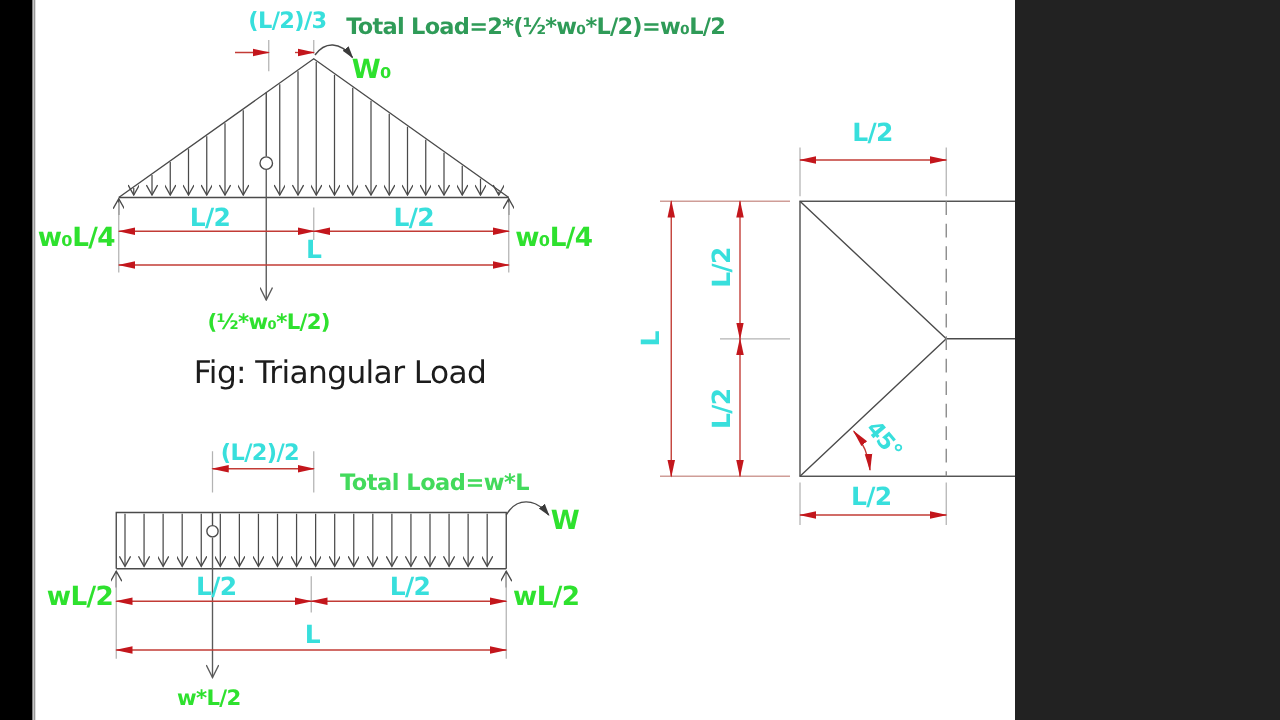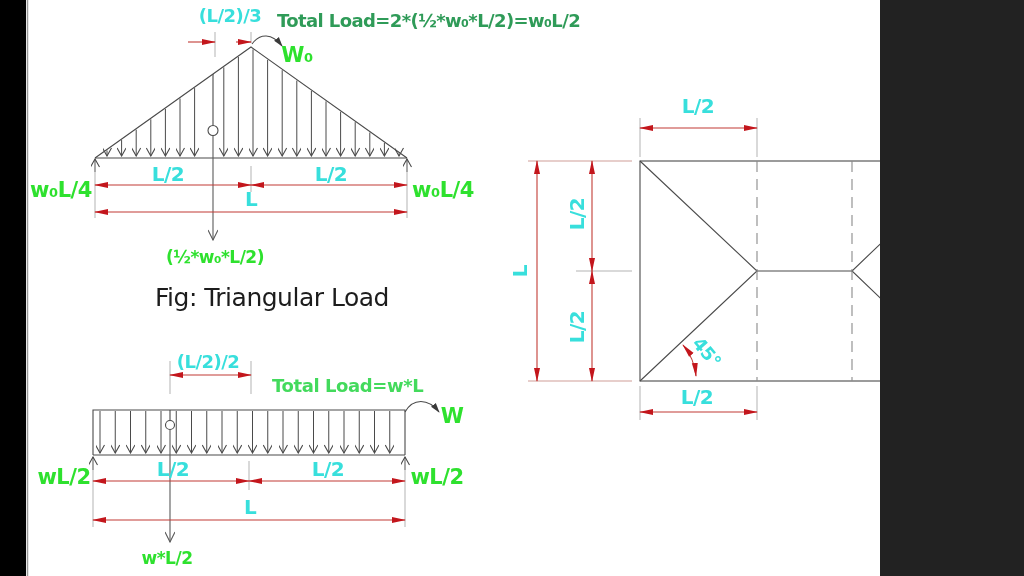--- a/index.html
+++ b/index.html
@@ -1,16 +1,16 @@
 <!DOCTYPE html>
 <html><head>
 <meta charset="utf-8">
 <style>
   html,body{margin:0;padding:0;background:#222;}
-  .stage{position:relative;width:880px;height:576px;background:#fff;overflow:hidden;
+  .stage{position:relative;width:812px;height:576px;background:#fff;overflow:hidden;
          font-family:"DejaVu Sans","Liberation Sans",sans-serif;}
   svg{position:absolute;left:0;top:0;}
   text{font-family:"DejaVu Sans","Liberation Sans",sans-serif;}
   .cy{fill:#38dfdc;font-weight:bold;letter-spacing:-0.5px;}
   .grn{fill:#2ee12e;font-weight:bold;letter-spacing:-0.5px;}
   .dkg{fill:#2f9b58;font-weight:bold;letter-spacing:-0.6px;}
   .mdg{fill:#43da5c;font-weight:bold;letter-spacing:-0.4px;}
   .blk{fill:#1c1c1c;letter-spacing:-0.5px;}
   .thin{stroke:#4a4a4a;stroke-width:1.1;fill:none;}
   .ext{stroke:#b3b3b3;stroke-width:1;fill:none;}

